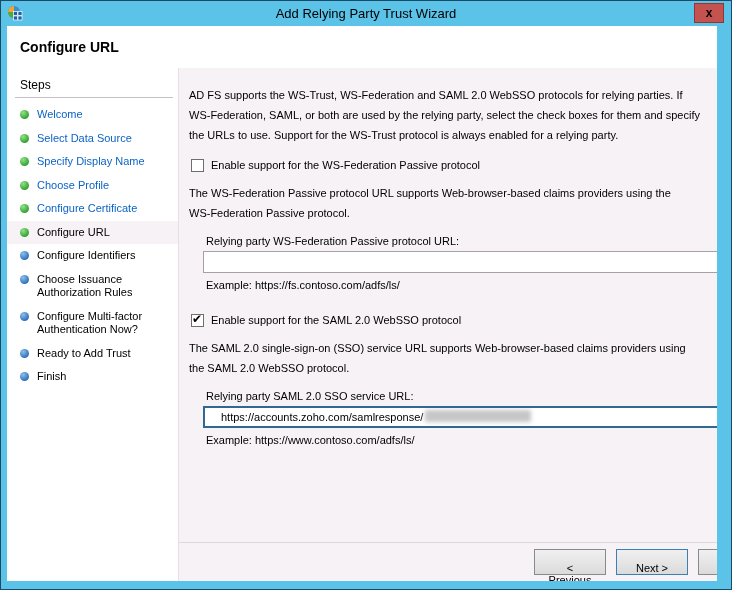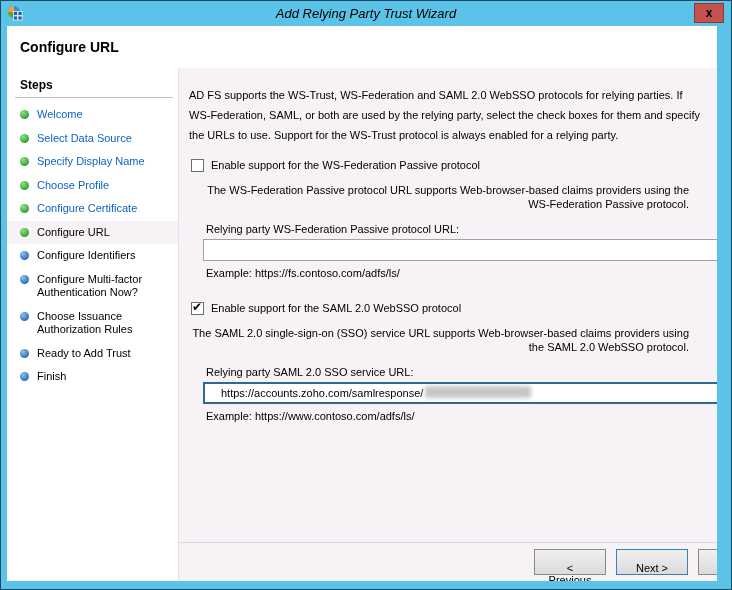--- a/index.html
+++ b/index.html
@@ -4,56 +4,56 @@
 <style>
   html,body{margin:0;padding:0;background:#cfd8dc;}
   *{box-sizing:border-box;}
   body{font-family:"Liberation Sans","DejaVu Sans",sans-serif;font-size:11px;color:#000;}
 
   .window{position:relative;width:732px;height:590px;background:#5BC2E8;border:1px solid #1A4A66;}
 
   
   .titlebar{position:relative;height:25px;display:flex;align-items:center;}
   .app-icon{position:absolute;left:6px;top:4px;width:16px;height:16px;}
-  .win-title{position:absolute;left:50%;top:5px;transform:translateX(-50%);font-size:13px;color:#000;white-space:nowrap;font-style:italic;}
+  .win-title{position:absolute;left:50%;top:5px;transform:translateX(-50%);font-size:13px;color:#000;white-space:nowrap;}
   .close-btn{position:absolute;right:7px;top:2px;width:30px;height:20px;background:#C4524F;border:1px solid #8C3835;
     color:#000;font-weight:bold;font-size:12px;line-height:16px;text-align:center;padding:0;cursor:pointer;
     font-family:"Liberation Sans",sans-serif;}
 
   
   .chrome{margin:0 14px 8px 6px;height:555px;background:#fff;display:flex;flex-direction:column;overflow:hidden;}
   .page-header{height:42px;background:#fff;flex:0 0 auto;}
   .page-header h1{margin:0;padding:13px 0 0 13px;font-size:14px;font-weight:bold;}
 
   .body{flex:1;display:flex;min-height:0;}
 
   
   .sidebar{width:171px;background:#fff;flex:0 0 auto;padding-top:7px;}
-  .steps-heading{font-weight:bold;font-size:12px;padding:3px 0 5px 13px;}
+  .steps-heading{font-weight:normal;font-size:12px;padding:3px 0 5px 13px;}
   .steps-rule{height:1px;background:#C6BFC6;margin:0 5px 5px 8px;}
   ul.steps{list-style:none;margin:0;padding:0;}
   .step{display:flex;padding:5px 6px 5px 13px;cursor:default;}
   .bullet{flex:0 0 9px;width:9px;height:9px;border-radius:50%;margin:2px 8px 0 0;}
   .step-label{font-size:11px;line-height:13.5px;}
   .st-done .bullet{background:radial-gradient(circle at 35% 30%,#90E288 0%,#2E9E2B 75%);}
   .st-current .bullet{background:radial-gradient(circle at 35% 30%,#90E288 0%,#2E9E2B 75%);}
   .st-upcoming .bullet{background:radial-gradient(circle at 35% 30%,#8CC0EC 0%,#2A6CB5 75%);}
   .st-done .step-label{color:#0B63C5;cursor:pointer;}
   .st-current{background:#F7F2F6;}
 
   
   .content{flex:1;background:#F7F2F6;border-left:1px solid #E6DFE6;position:relative;padding:17px 0 0 10px;}
   .intro{margin:0 14px 14px 0;width:516px;line-height:20px;}
   .check-row{display:flex;align-items:flex-start;margin:0 0 11px 2px;}
   .check-row.second{margin-top:23px;}
   .checkbox{width:13px;height:13px;background:#fff;border:1px solid #6E6E6E;margin-right:7px;position:relative;flex:0 0 13px;cursor:pointer;}
   .checkbox .mark{position:absolute;top:-3px;left:0;font-size:12px;font-weight:bold;color:#000;}
   .check-label{cursor:pointer;}
   .indent{margin-left:17px;}
-  .desc{margin:0 40px 12px 0;width:500px;line-height:14px;text-align:right;}
+  .desc{margin:0 40px 12px 0;width:500px;line-height:20px;}
   .url-label{margin-bottom:4px;}
   .textbox{margin-left:14px;width:584px;height:22px;background:#fff;border:1px solid #A7A0A7;line-height:20px;padding-left:16px;cursor:text;white-space:nowrap;overflow:hidden;}
   .textbox.focused{border:2px solid #2E6893;line-height:18px;}
   .example{margin-top:6px;margin-bottom:0;}
   .redacted{display:inline-block;width:106px;height:12px;background:#C6C6C6;filter:blur(2px);vertical-align:-1px;margin-left:2px;border-radius:1px;}
 
   
   .footer{position:absolute;left:0;right:0;bottom:0;height:39px;border-top:1px solid #DED7DE;
     display:flex;justify-content:flex-end;align-items:center;padding-right:17px;}
   .btn{width:72px;height:22px;margin-left:10px;background:linear-gradient(#F0F0F0,#DBDBDB);
@@ -115,25 +115,25 @@
           <li class="step st-current">
               <span class="bullet"></span>
               <span class="step-label">Configure URL</span>
             </li>
           <li class="step st-upcoming">
               <span class="bullet"></span>
               <span class="step-label">Configure Identifiers</span>
             </li>
           <li class="step st-upcoming">
               <span class="bullet"></span>
-              <span class="step-label">Configure Multi-factor Authentication Now?</span>
+              <span class="step-label">Choose Issuance Authorization Rules</span>
             </li>
           <li class="step st-upcoming">
               <span class="bullet"></span>
-              <span class="step-label">Choose Issuance Authorization Rules</span>
+              <span class="step-label">Configure Multi-factor Authentication Now?</span>
             </li>
           <li class="step st-upcoming">
               <span class="bullet"></span>
               <span class="step-label">Ready to Add Trust</span>
             </li>
           <li class="step st-upcoming">
               <span class="bullet"></span>
               <span class="step-label">Finish</span>
             </li>
         </ul>

